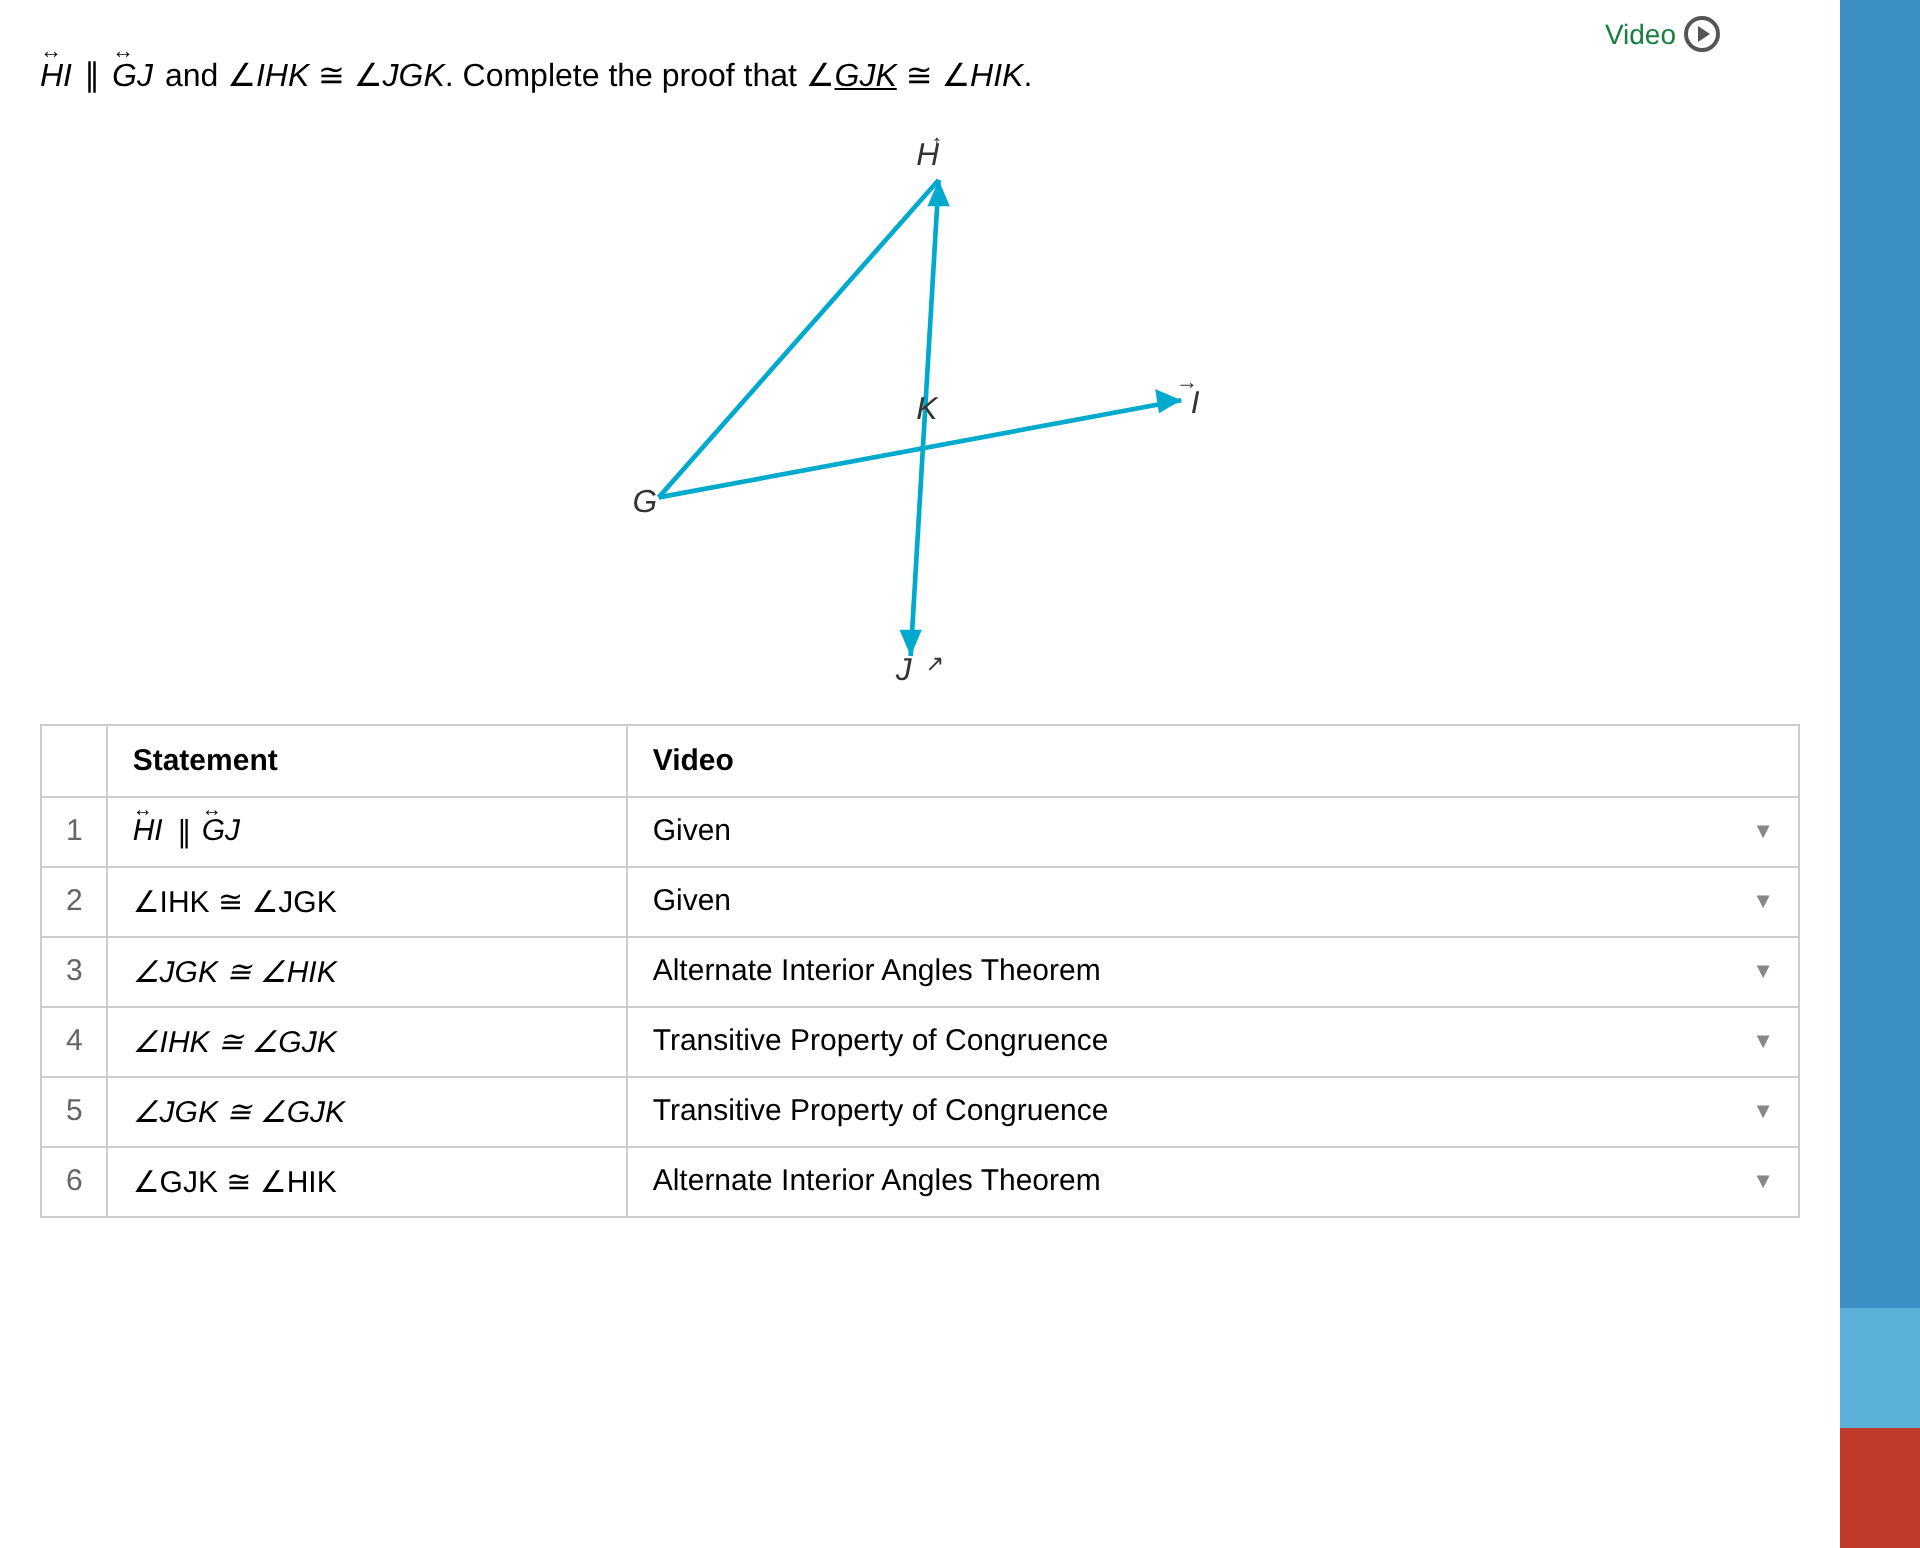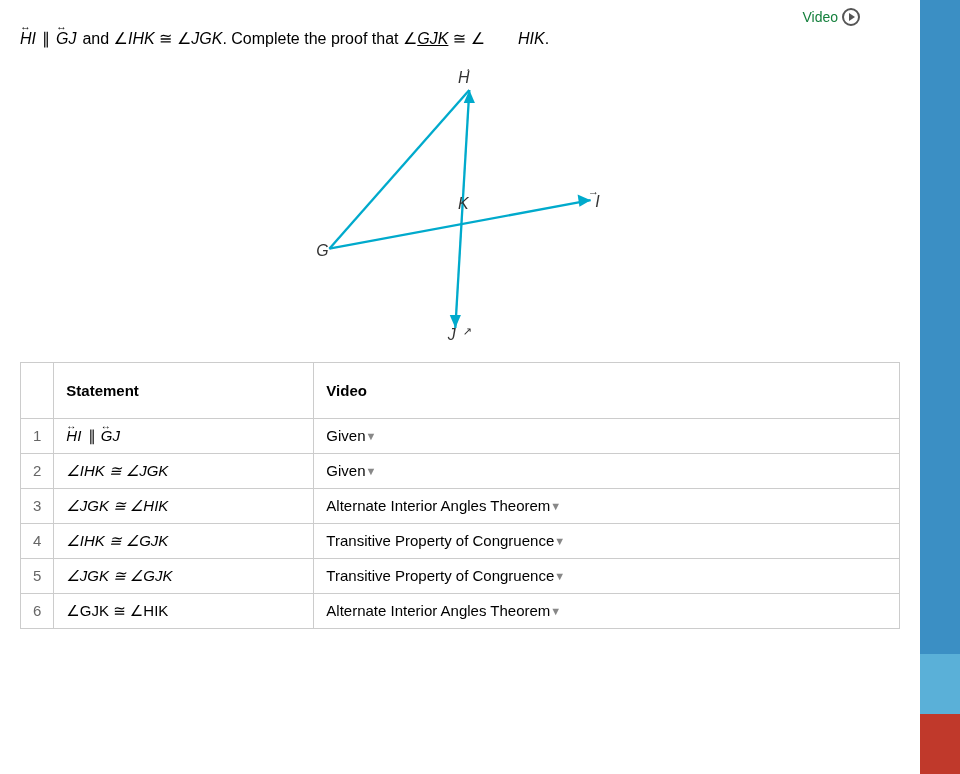--- a/index.html
+++ b/index.html
@@ -64,21 +64,21 @@
     }
     .proof-table {
       width: 100%;
       border-collapse: collapse;
       border: 1px solid #ccc;
     }
     .proof-table th {
       background: #ffffff;
       font-weight: bold;
       text-align: left;
-      padding: 19px 12px;
+      padding: 9px 12px;
       border: 1px solid #ccc;
       font-size: 15px;
     }
     .proof-table td {
       padding: 8px 12px;
       border: 1px solid #ccc;
       font-size: 15px;
       vertical-align: middle;
     }
     .row-num {
@@ -89,21 +89,21 @@
     .statement-col {
       width: 260px;
     }
     .reason-col {
       position: relative;
     }
     .reason-cell {
       position: relative;
       display: flex;
       align-items: center;
-      justify-content: flex-start;
+      justify-content: space-between;
     }
     .reason-cell .chevron {
       color: #888;
       font-size: 11px;
       flex-shrink: 0;
     }
     .side-bar-right {
       position: absolute;
       right: 0;
       top: 0;
@@ -142,21 +142,21 @@
 
         <span style="position:relative;display:inline-block;">
           <span style="position:absolute;top:-8px;left:0;font-size:11px;letter-spacing:1px;">↔</span>
           <span style="font-style:italic;">HI</span>
         </span>
         <span style="margin:0 4px;">∥</span>
         <span style="position:relative;display:inline-block;">
           <span style="position:absolute;top:-8px;left:0;font-size:11px;letter-spacing:1px;">↔</span>
           <span style="font-style:italic;">GJ</span>
         </span>
-        <span style="margin-left:4px;">and ∠<span style="font-style:italic;margin-top:12px;">IHK</span> ≅ ∠<span style="font-style:italic;">JGK</span>. Complete the proof that ∠<span style="font-style:italic;text-decoration:underline;">GJK</span> ≅ ∠<span style="font-style:italic;margin-left:33px;">HIK</span>.</span>
+        <span style="margin-left:4px;">and ∠<span style="font-style:italic;margin-top:12px;">IHK</span> ≅ ∠<span style="font-style:italic;">JGK</span>. Complete the proof that ∠<span style="font-style:italic;text-decoration:underline;">GJK</span> ≅ ∠<span style="font-style:italic;">HIK</span>.</span>
       </span>
     </span>
   </div>
 
   <div class="diagram-area">
     <svg viewBox="0 0 380 300" xmlns="http://www.w3.org/2000/svg">
 
       <line x1="50" y1="200" x2="200" y2="30" stroke="#00aacc" stroke-width="2.5"></line>
 
       <polygon points="200,30 194,44 206,44" fill="#00aacc" transform="rotate(0, 200, 30)"></polygon>
@@ -216,21 +216,21 @@
           <div class="reason-cell">
             <span>Given</span>
             <span class="chevron">▼</span>
           </div>
         </td>
       </tr>
 
       <tr>
         <td class="row-num">2</td>
         <td class="statement-col">
-          <span style="font-style:italic;">∠IHK ≅ ∠JGK</span>
+          <span style="">∠IHK ≅ ∠JGK</span>
         </td>
         <td class="reason-col">
           <div class="reason-cell">
             <span>Given</span>
             <span class="chevron">▼</span>
           </div>
         </td>
       </tr>
 
       <tr>

